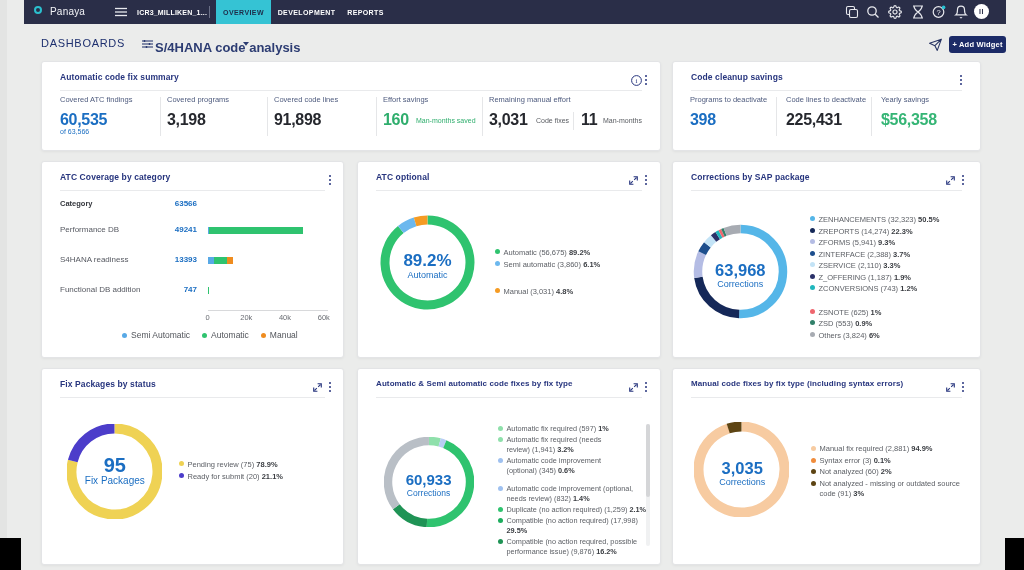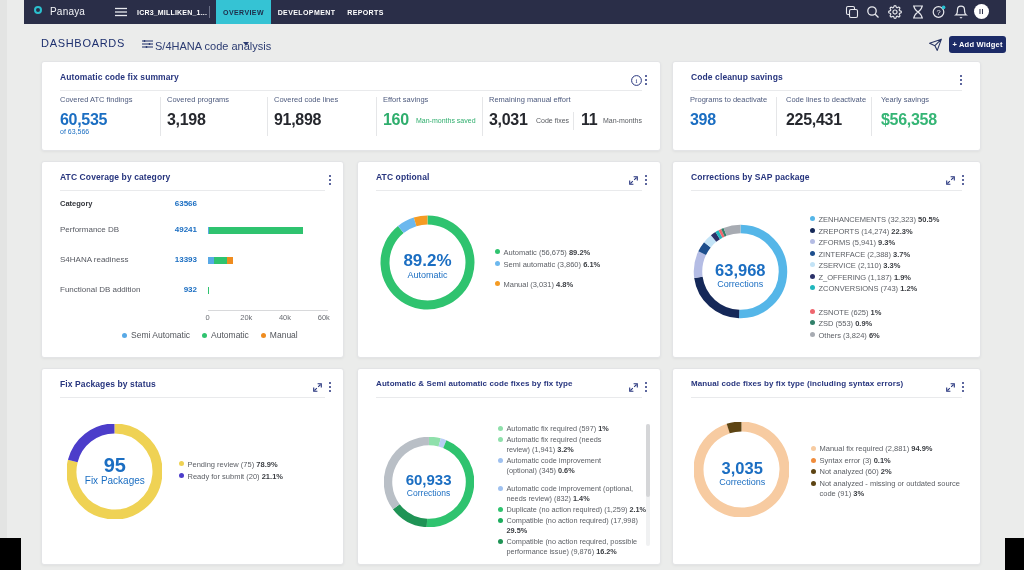--- a/index.html
+++ b/index.html
@@ -7,21 +7,21 @@
 .topbar{position:absolute;left:24px;top:0;width:982px;height:24px;background:#2a2e48}
 .logo-ring{position:absolute;left:10px;top:6px;width:8px;height:8px;border:2.5px solid #2bbfce;border-radius:50%}
 .logo-txt{position:absolute;left:26px;top:6px;font-size:10px;color:#f2f3f7;font-weight:500;letter-spacing:.2px}
 .navtab{position:absolute;top:0;height:24px;display:flex;align-items:center;justify-content:center;font-size:7px;font-weight:bold;letter-spacing:.4px;color:#fff}
 .tab-active{background:#35c3d4;color:#1e2b48}
 .proj-name{font-size:7px;font-weight:bold;letter-spacing:.2px;margin-left:6px}
 .vline{position:absolute;left:209px;top:6px;width:1px;height:12px;background:#6a6f86}
 .ticon{position:absolute;top:5px;width:14px;height:14px}
 .avatar{position:absolute;left:950px;top:4px;width:15px;height:15px;border-radius:50%;background:#fff;display:flex;align-items:center;justify-content:center;font-size:7px;font-weight:bold;color:#2a2e48;letter-spacing:.5px}
 .dash-title{position:absolute;left:41px;top:37px;font-size:11px;font-weight:normal;color:#1d2f6e;letter-spacing:.7px}
-.flt-lbl{position:absolute;left:155px;top:40px;font-size:11px;font-weight:400;color:#2c3c72}
+.flt-lbl{position:absolute;left:155px;top:40px;font-size:13px;font-weight:700;color:#2c3c72}
 .addbtn{position:absolute;left:949px;top:36px;width:57px;height:17px;background:#1c2b67;border-radius:3px;color:#fff;font-size:7.5px;font-weight:bold;display:flex;align-items:center;justify-content:center;letter-spacing:.2px}
 .card{position:absolute;background:#fff;border:1px solid #e3e4e6;border-radius:3px;box-shadow:0 1px 3px rgba(0,0,0,.05)}
 .ctitle{position:absolute;left:18px;top:10px;font-size:8.5px;font-weight:bold;color:#27357e;letter-spacing:.1px}
 .chdiv{position:absolute;left:18px;right:18px;top:28px;height:1px;background:#e9eaec}
 .kebab{position:absolute;width:3px;height:11px}
 .kebab i{display:block;width:2.4px;height:2.4px;border-radius:50%;background:#27357e;margin-bottom:1.6px}
 .stat-lbl{font-size:7.5px;color:#4e5b7e;white-space:nowrap}
 .stat-val{font-size:16px;font-weight:bold;color:#26282e;white-space:nowrap;letter-spacing:-.3px}
 .blue{color:#1b6ec2!important}
 .green{color:#2fae6d!important}
@@ -156,21 +156,21 @@
       <i></i>
       <i></i>
     </div>
 <div class="abs" style="left:18px;top:37px;font-size:7.5px;font-weight:bold;color:#33363c">Category</div>
 <div class="abs barnum" style="left:100px;top:37px;width:55px;text-align:right;font-size:8px">63566</div>
 <div class="abs barlbl" style="left:18px;top:63px">Performance DB</div>
 <div class="abs barnum" style="left:100px;top:63px;width:55px;text-align:right">49241</div>
 <div class="abs barlbl" style="left:18px;top:93px">S4HANA readiness</div>
 <div class="abs barnum" style="left:100px;top:93px;width:55px;text-align:right">13393</div>
 <div class="abs barlbl" style="left:18px;top:123px">Functional DB addition</div>
-<div class="abs barnum" style="left:100px;top:123px;width:55px;text-align:right">932</div>
+<div class="abs barnum" style="left:100px;top:123px;width:55px;text-align:right">747</div>
 <div class="abs" style="left:165.5px;top:64.5px;width:1.9px;height:7px;background:#58a9e6"></div>
 <div class="abs" style="left:167.4px;top:64.5px;width:93.5px;height:7px;background:#2fc36f"></div>
 <div class="abs" style="left:165.5px;top:94.5px;width:6.0px;height:7px;background:#58a9e6"></div>
 <div class="abs" style="left:171.5px;top:94.5px;width:13.2px;height:7px;background:#2fc36f"></div>
 <div class="abs" style="left:184.7px;top:94.5px;width:6.8px;height:7px;background:#ef8c1f"></div>
 <div class="abs" style="left:165.5px;top:124.5px;width:1.8px;height:7px;background:#2fc36f"></div>
 <div class="abs" style="left:165.5px;top:148px;width:120px;height:1px;background:#d8d9db"></div>
 <div class="abs" style="left:155.5px;top:151px;width:20px;text-align:center;font-size:7.5px;color:#6a6d73">0</div>
 <div class="abs" style="left:194.3px;top:151px;width:20px;text-align:center;font-size:7.5px;color:#6a6d73">20k</div>
 <div class="abs" style="left:233.0px;top:151px;width:20px;text-align:center;font-size:7.5px;color:#6a6d73">40k</div>
@@ -192,21 +192,21 @@
         <path d="M47.50,5.00 A42.5,42.5 0 1 1 20.82,14.42" stroke="#2fc36f" stroke-width="9" fill="none"></path>
         <path d="M20.82,14.42 A42.5,42.5 0 0 1 35.13,6.84" stroke="#6cb8ee" stroke-width="9" fill="none"></path>
         <path d="M35.13,6.84 A42.5,42.5 0 0 1 47.46,5.00" stroke="#f59b23" stroke-width="9" fill="none"></path>
       </svg></div>
 <div class="ctr" style="left:29.5px;top:90.5px;width:80px">
       <div class="big" style="font-size:17px;line-height:16px">89.2%</div>
       <div style="font-size:9px;margin-top:1px">Automatic</div>
     </div>
 <div class="leg" style="left:137px;top:85px;width:160px;line-height:11.5px;font-size:7.5px">
       <div class="row" style="margin-bottom:0px"><span class="dot" style="background:#2fc36f;top:2px"></span>Automatic (56,675) <b>89.2%</b></div>
-      <div class="row" style="margin-bottom:9px"><span class="dot" style="background:#6cb8ee;top:2px"></span>Semi automatic (3,860) <b>6.1%</b></div>
+      <div class="row" style="margin-bottom:16px"><span class="dot" style="background:#6cb8ee;top:2px"></span>Semi automatic (3,860) <b>6.1%</b></div>
       <div class="row" style="margin-bottom:0px"><span class="dot" style="background:#f59b23;top:2px"></span>Manual (3,031) <b>4.8%</b></div>
     </div>
 </div>
 <div class="card" style="left:672px;top:161px;width:309px;height:197px">
 <div class="ctitle">Corrections by SAP package</div>
 <div class="chdiv"></div>
 <svg class="expand" style="left:272px;top:12.5px" width="11" height="11" viewBox="0 0 11 11" stroke="#27357e" stroke-width="1.1" fill="none">
       <path d="M2.6,8.4 L4.8,6.2 M6.2,4.8 L8.4,2.6 M5.6,1.7 H9.3 V5.4 M1.7,5.6 V9.3 H5.4"></path>
     </svg>
 <div class="kebab" style="left:289px;top:13px">

